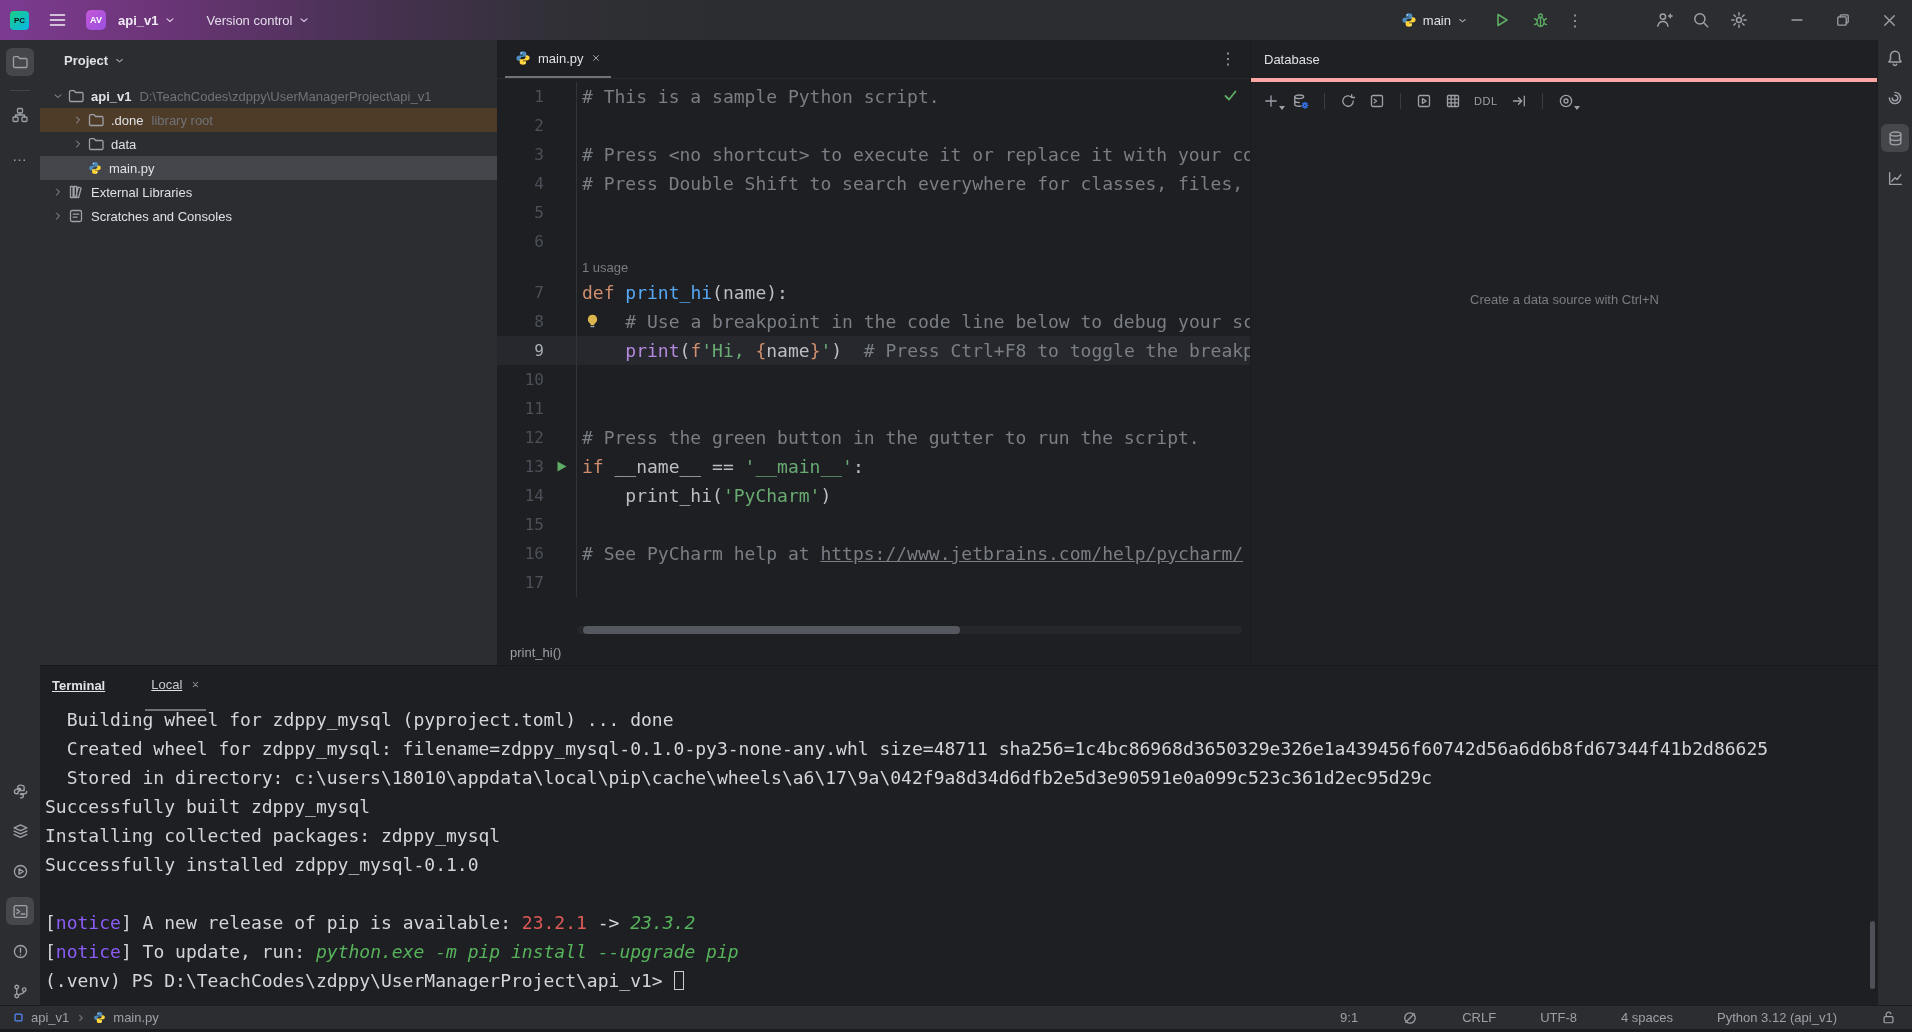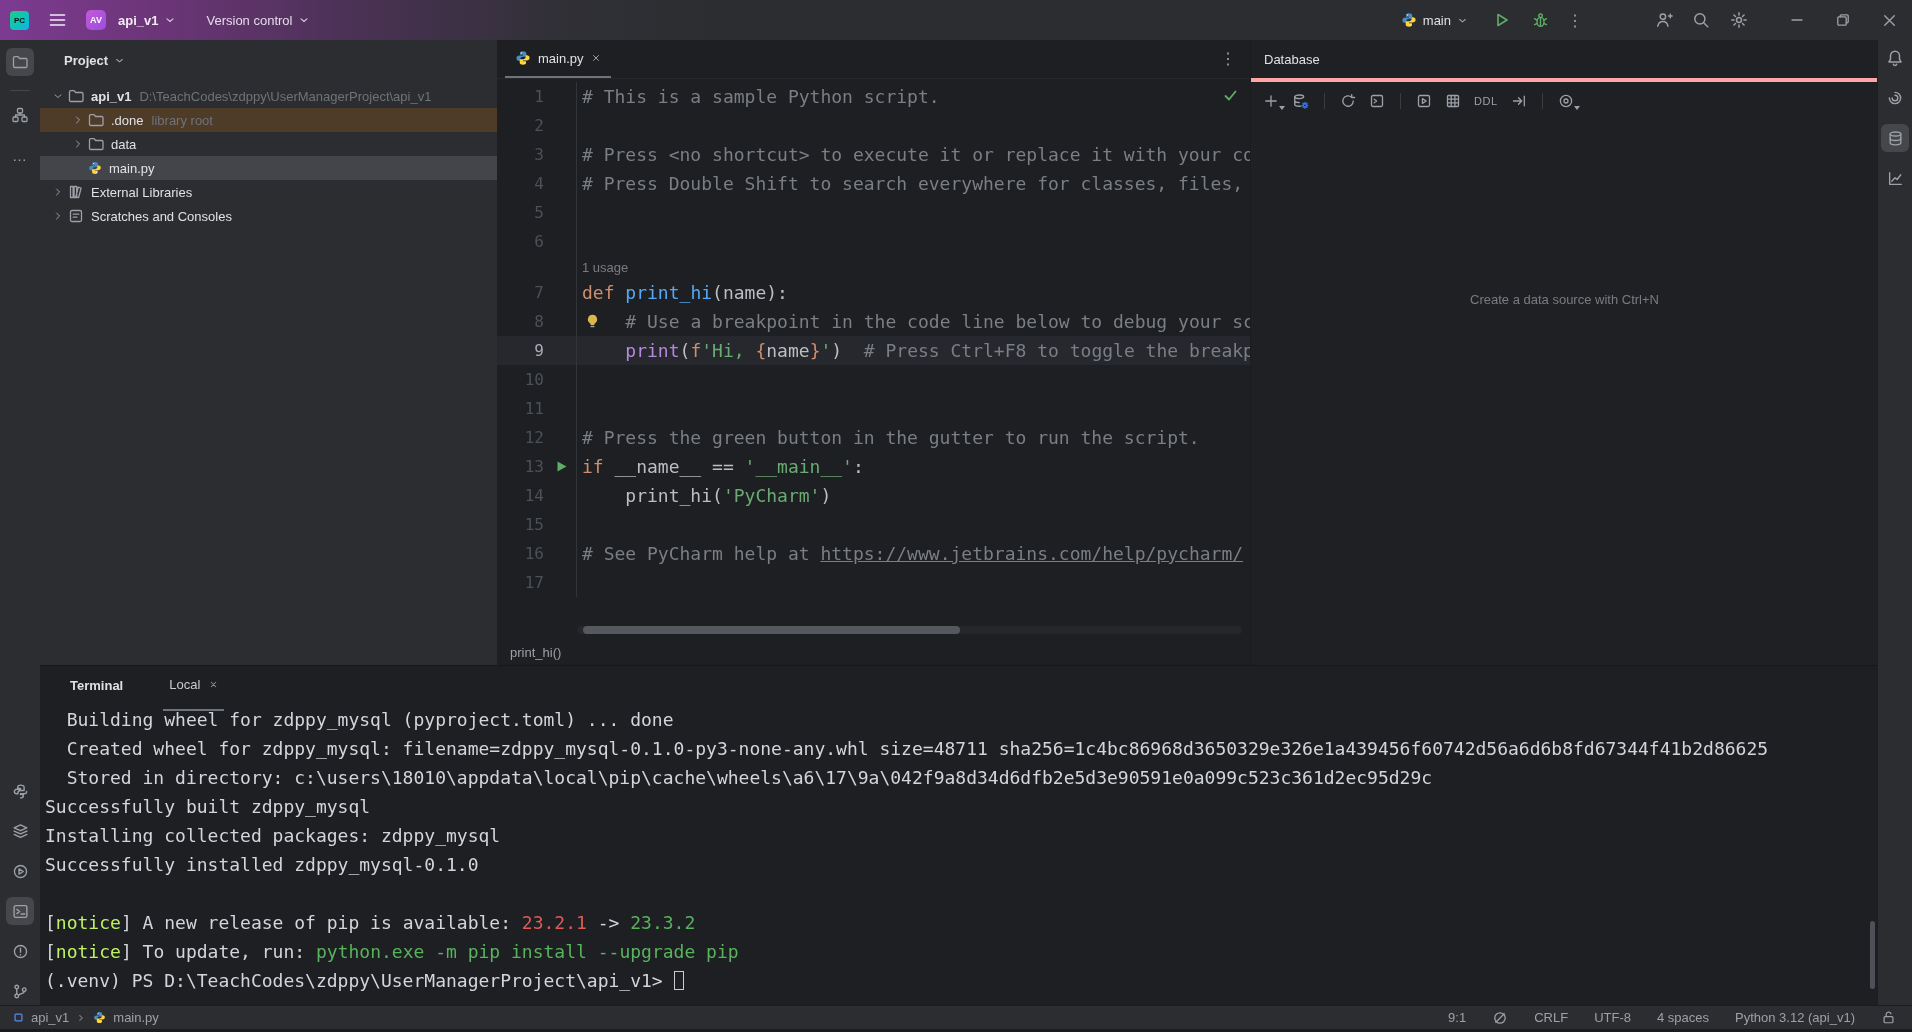--- a/index.html
+++ b/index.html
@@ -76,33 +76,33 @@
   .db-head{height:38px;display:flex;align-items:center;padding-left:13px;border-bottom:4px solid #fca5a5;color:#dfe1e5;}
   .db-toolbar{height:38px;display:flex;align-items:center;padding-left:12px;gap:13px;}
   .db-toolbar .tbi{display:flex;align-items:center;color:#9da0a8;position:relative;}
   .db-toolbar .sep{width:1px;height:16px;background:#3a3c40;margin:0 2px;}
   .db-toolbar .ddl{font-size:11px;letter-spacing:.5px;color:#9da0a8;}
   .db-toolbar .caret{width:0;height:0;border-left:3px solid transparent;border-right:3px solid transparent;
       border-top:4px solid #9da0a8;position:absolute;right:-6px;bottom:-1px;}
   .db-empty{position:absolute;left:0;right:0;top:252px;text-align:center;color:#787c82;font-size:13px;}
   
   .terminal{position:absolute;left:40px;top:665px;width:1838px;height:340px;background:#1e1f22;border-top:1px solid #17181b;box-sizing:border-box;}
-  .term-head{height:38px;display:flex;align-items:center;padding-left:30px;}
+  .term-head{height:38px;display:flex;align-items:center;padding-left:12px;text-decoration:underline;}
   .term-title{font-weight:bold;color:#dfe1e5;margin-right:40px;}
   .term-tab{height:52px;display:flex;align-items:center;gap:9px;padding:0 6px;border-bottom:2px solid #6f737a;box-sizing:border-box;color:#c9cbd0;}
   .tlines{position:absolute;left:5px;top:39px;right:30px;}
   .tline{height:29px;line-height:29px;white-space:pre;font-family:"DejaVu Sans Mono",monospace;font-size:18px;overflow:hidden;}
-  .t-d{color:#d2d5db;} .t-blue{color:#bef264;} .t-red{color:#e05b56;} .t-green{color:#57b45c;}
+  .t-d{color:#d2d5db;} .t-blue{color:#8b5cf6;} .t-red{color:#e05b56;} .t-green{color:#57b45c;font-style:italic;}
   .cursor{display:inline-block;width:10px;height:19px;border:1.5px solid #c8cbd1;vertical-align:-3px;box-sizing:border-box;}
   .term-scroll{position:absolute;right:3px;top:255px;width:5px;height:68px;background:#4e5157;border-radius:3px;}
   
   .statusbar{position:absolute;left:0;top:1005px;width:1912px;height:24px;background:#2b2d30;border-top:1px solid #1b1c1f;
      display:flex;align-items:center;color:#9da0a8;box-sizing:border-box;}
   .sb-left{display:flex;align-items:center;gap:7px;padding-left:13px;}
-  .sb-right{position:absolute;right:0;display:flex;align-items:center;gap:26px;padding-right:16px;}
+  .sb-right{position:absolute;right:0;display:flex;align-items:center;gap:44px;padding-right:16px;}
   .sb-item{cursor:default;}
   .bottom-edge{position:absolute;left:0;top:1029px;width:1912px;height:3px;background:#1a1b1e;}
 </style>
 </head>
 <body>
 
 <div class="app">
 
   <header class="titlebar">
     <div class="pc-logo">

